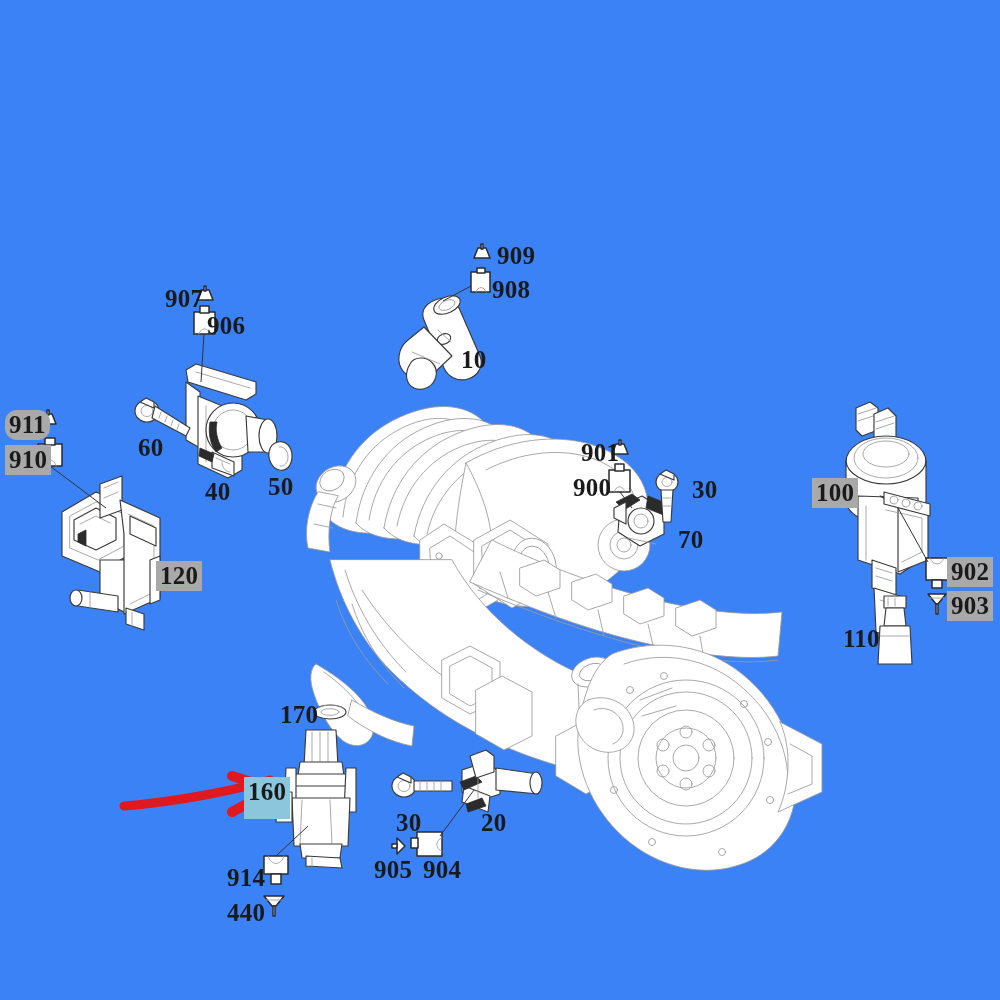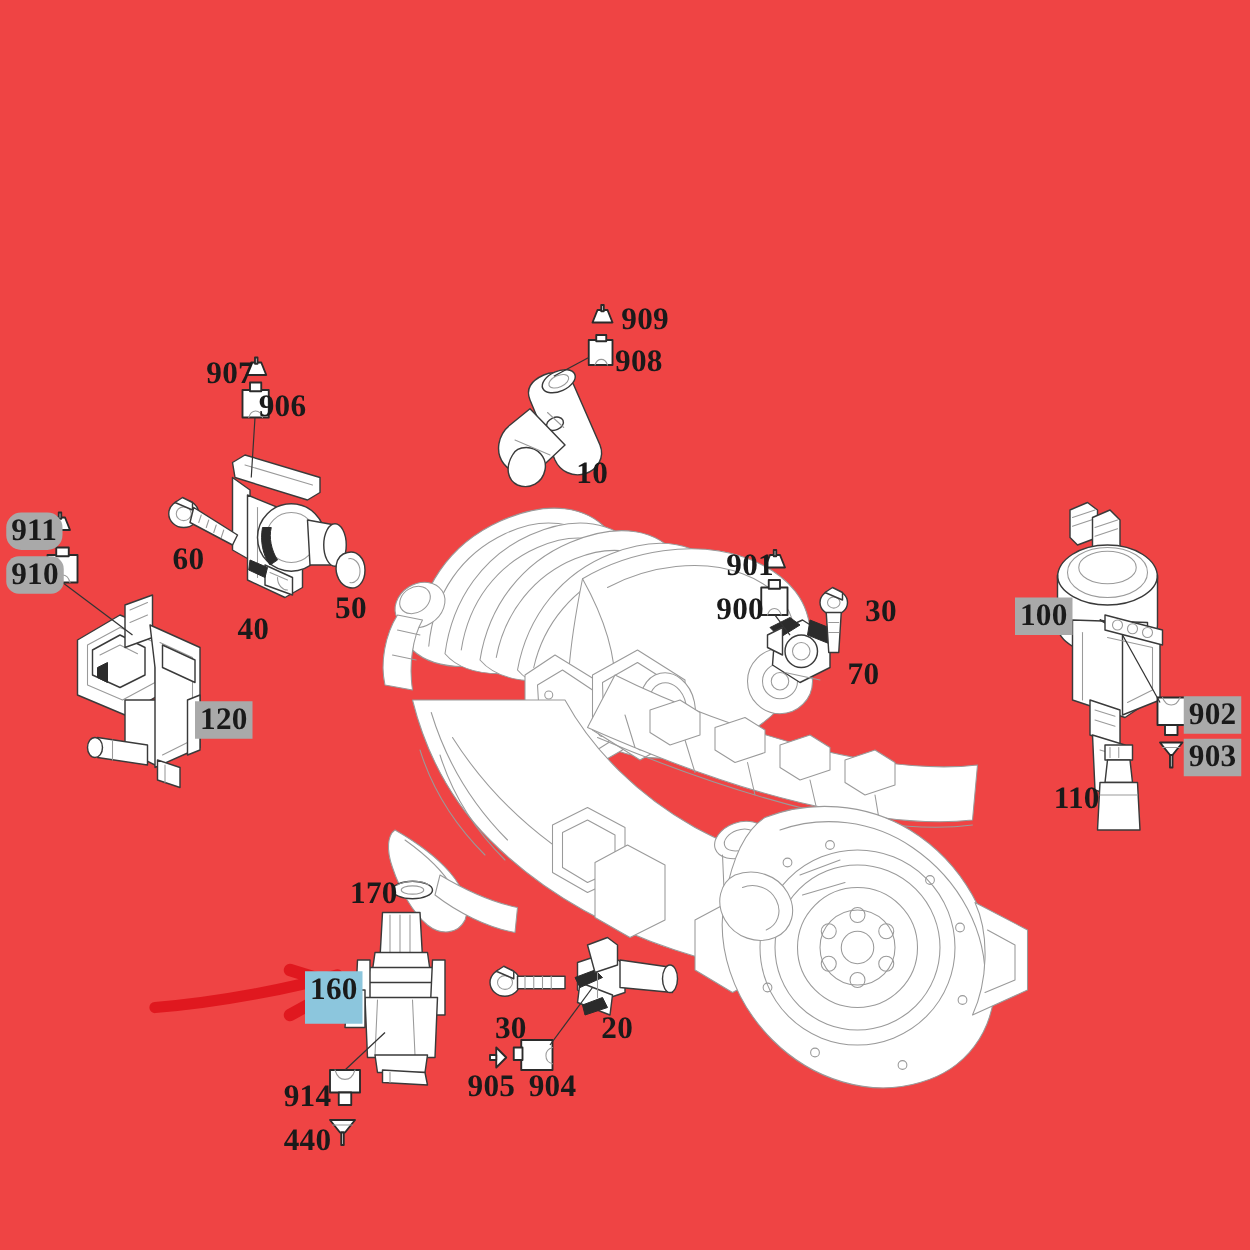--- a/index.html
+++ b/index.html
@@ -7,21 +7,21 @@
     padding: 0;
     background: #ffffff;
   }
   body {
     font-family: "Liberation Serif", serif;
   }
   #diagram-root {
     position: relative;
     width: 1000px;
     height: 1000px;
-    background: #ef4444;
+    background: #3b82f6;
     overflow: hidden;
   }
   #svg-layer {
     position: absolute;
     left: 0;
     top: 0;
     width: 1000px;
     height: 1000px;
   }
   .label {
@@ -426,27 +426,27 @@
 
     <g>
       <path d="M124 806 C176 802 236 790 270 780" fill="none" stroke="#e0181f" stroke-width="9" stroke-linecap="round"></path>
       <path d="M232 776 L274 789 L232 812" fill="none" stroke="#e0181f" stroke-width="10" stroke-linecap="round" stroke-linejoin="round"></path>
     </g>
   </svg>
 
   <div id="callout-layer">
       <div class="label lab-plain size-big" style="left: 497px; top: 243px;">909</div>
       <div class="label lab-plain size-big" style="left: 492px; top: 277px;">908</div>
-      <div class="label lab-plain size-big" style="left: 461px; top: 347px; margin-top: 19px;">10</div>
+      <div class="label lab-plain size-big" style="left: 461px; top: 347px;">10</div>
       <div class="label lab-plain size-big" style="left: 165px; top: 286px;">907</div>
       <div class="label lab-plain size-big" style="left: 159px; top: 313px; margin-left: 48px;">906</div>
       <div class="label lab-gray size-big" style="left: 5px; top: 410px; border-radius: 12px;">911</div>
-      <div class="label lab-gray size-big" style="left: 5px; top: 445px; border-radius: 10px;">910</div>
+      <div class="label lab-gray size-big" style="left: 5px; top: 445px;">910</div>
       <div class="label lab-plain size-big" style="left: 138px; top: 435px;">60</div>
-      <div class="label lab-plain size-big" style="left: 190px; top: 479px; margin-top: 12px;">40</div>
+      <div class="label lab-plain size-big" style="left: 205px; top: 479px;">40</div>
       <div class="label lab-plain size-big" style="left: 268px; top: 474px; text-align: right;">50</div>
       <div class="label lab-gray size-big" style="left: 156px; top: 561px; text-align: center;">120</div>
       <div class="label lab-plain size-big" style="left: 581px; top: 440px;">901</div>
       <div class="label lab-plain size-big" style="left: 573px; top: 475px;">900</div>
       <div class="label lab-plain size-big" style="left: 692px; top: 477px;">30</div>
       <div class="label lab-plain size-big" style="left: 678px; top: 527px;">70</div>
       <div class="label lab-gray size-big" style="left: 812px; top: 478px;">100</div>
       <div class="label lab-gray size-big" style="left: 947px; top: 557px;">902</div>
       <div class="label lab-gray size-big" style="left: 947px; top: 591px;">903</div>
       <div class="label lab-plain size-big" style="left: 843px; top: 626px;">110</div>

